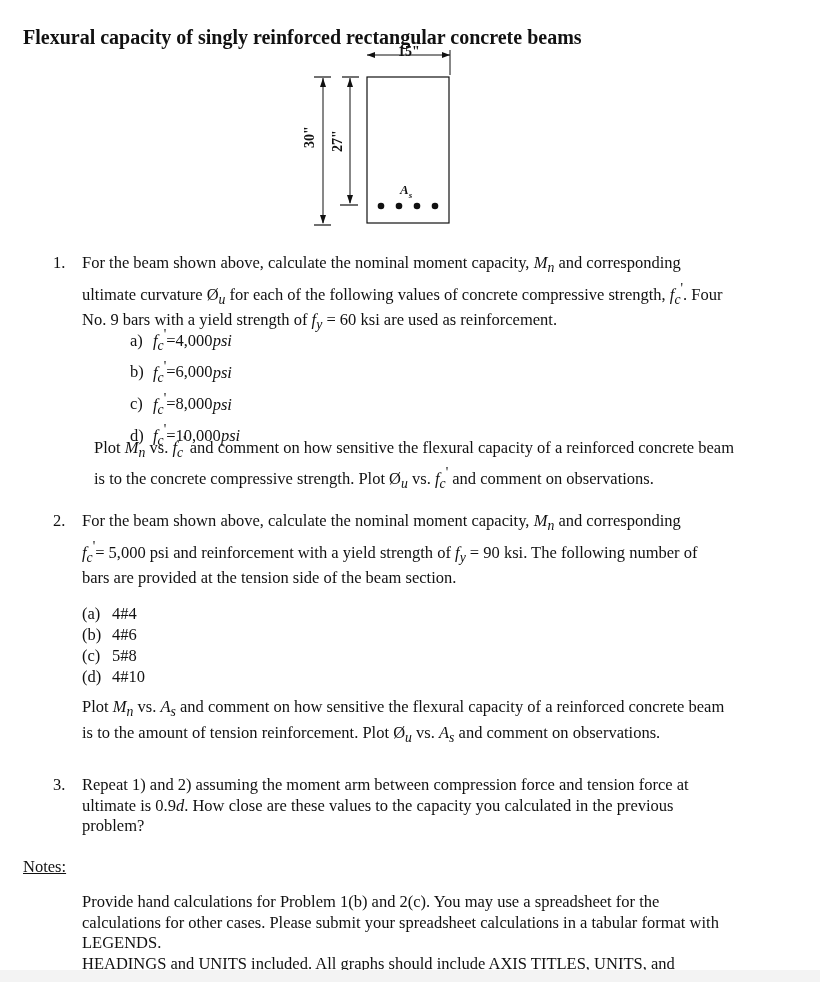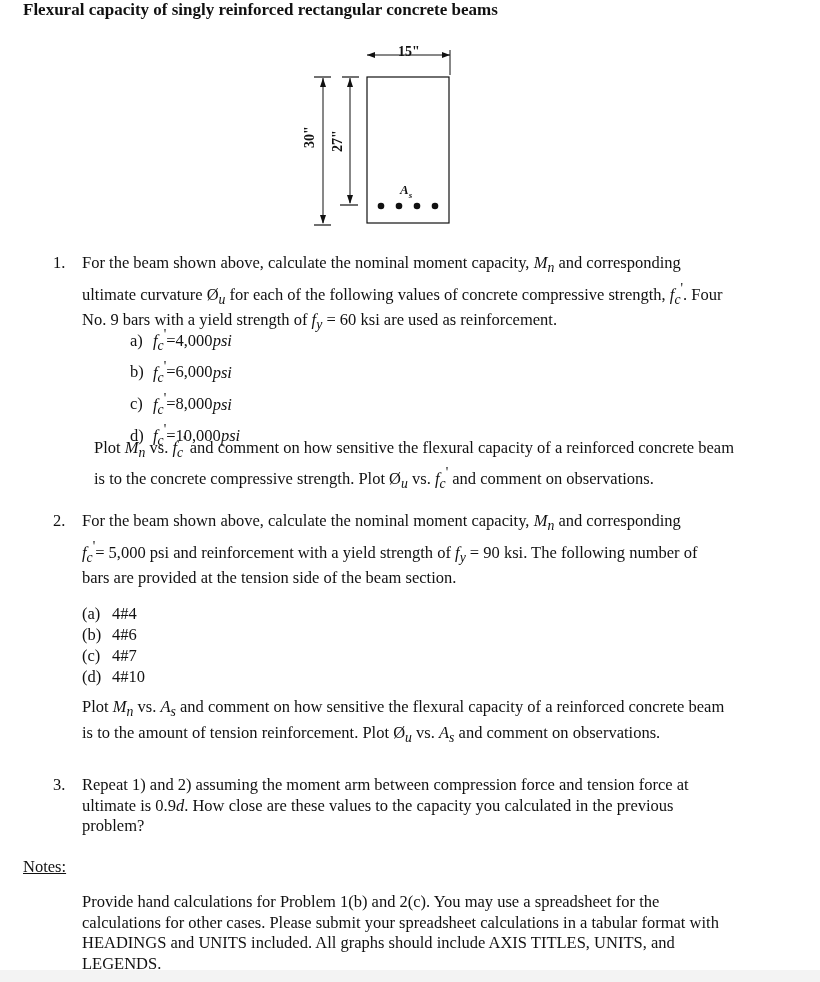--- a/index.html
+++ b/index.html
@@ -1,18 +1,18 @@
 <!DOCTYPE html>
 <html><head>
 <meta charset="utf-8">
 <style>
   html, body { margin:0; padding:0; background:#ffffff; }
   body { width:820px; height:982px; position:relative; overflow:hidden;
          font-family:"Liberation Serif", serif; color:#111; font-size:16.5px; }
-  .title { position:absolute; left:23px; top:0; font-weight:bold; font-size:17px; }
+  .title { position:absolute; left:23px; top:26px; font-weight:bold; font-size:20px; }
   .diagram { position:absolute; left:300px; top:42px; width:170px; height:190px; }
   .para { position:absolute; line-height:20.5px; }
   .num { position:absolute; }
   .sub-list { position:absolute; line-height:21px; }
   .sub-list div span { display:inline-block; }
   i { font-style:italic; }
   .bottom-band { position:absolute; left:0; top:970px; width:820px; height:12px; background:#f3f3f3; }
   .notes-label { position:absolute; left:23px; top:857px; text-decoration:underline; }
 </style>
 </head>
@@ -75,37 +75,37 @@
 <div class="num" style="left:53px;top:511px;">2.</div>
 <div class="para" style="left:82px;top:511px;width:720px;">
   <div><span>For the beam shown above, calculate the nominal moment capacity, </span><i>M</i><sub><i>n</i></sub><span> and corresponding</span></div>
   <div><i>f</i><sub><i>c</i></sub><sup>'</sup><span>= 5,000 psi and reinforcement with a yield strength of </span><i>f</i><sub><i>y</i></sub><span> = 90 ksi.  The following number of</span></div>
   <div>bars are provided at the tension side of the beam section.</div>
 </div>
 
 <div class="sub-list" style="left:82px;top:603px;">
   <div><span style="width:30px">(a)</span><span>4#4</span></div>
   <div><span style="width:30px">(b)</span><span>4#6</span></div>
-  <div><span style="width:30px">(c)</span><span>4#7</span></div>
+  <div><span style="width:30px">(c)</span><span>5#8</span></div>
   <div><span style="width:30px">(d)</span><span>4#10</span></div>
 </div>
 
 <div class="para" style="left:82px;top:697px;width:720px;">
   <div><span>Plot </span><i>M</i><sub><i>n</i></sub><span> vs. </span><i>A</i><sub><i>s</i></sub><span> and comment on how sensitive the flexural capacity of a reinforced concrete beam</span></div>
   <div><span>is to the amount of tension reinforcement.  Plot </span><span>Ø</span><sub><i>u</i></sub><span> vs. </span><i>A</i><sub><i>s</i></sub><span> and comment on observations.</span></div>
 </div>
 
 <div class="num" style="left:53px;top:775px;">3.</div>
 <div class="para" style="left:82px;top:775px;width:720px;">
   <div>Repeat 1) and 2) assuming the moment arm between compression force and tension force at</div>
   <div><span>ultimate is 0.9</span><i>d</i><span>.  How close are these values to the capacity you calculated in the previous</span></div>
   <div>problem?</div>
 </div>
 
 <div class="notes-label">Notes:</div>
 <div class="para" style="left:82px;top:892px;width:720px;">
   <div>Provide hand calculations for Problem 1(b) and 2(c).  You may use a spreadsheet for the</div>
   <div>calculations for other cases.  Please submit your spreadsheet calculations in a tabular format with</div>
+  <div>LEGENDS.</div>
   <div>HEADINGS and UNITS included.  All graphs should include AXIS TITLES, UNITS, and</div>
-  <div>LEGENDS.</div>
 </div>
 
 <div class="bottom-band"></div>
 
 </body></html>

